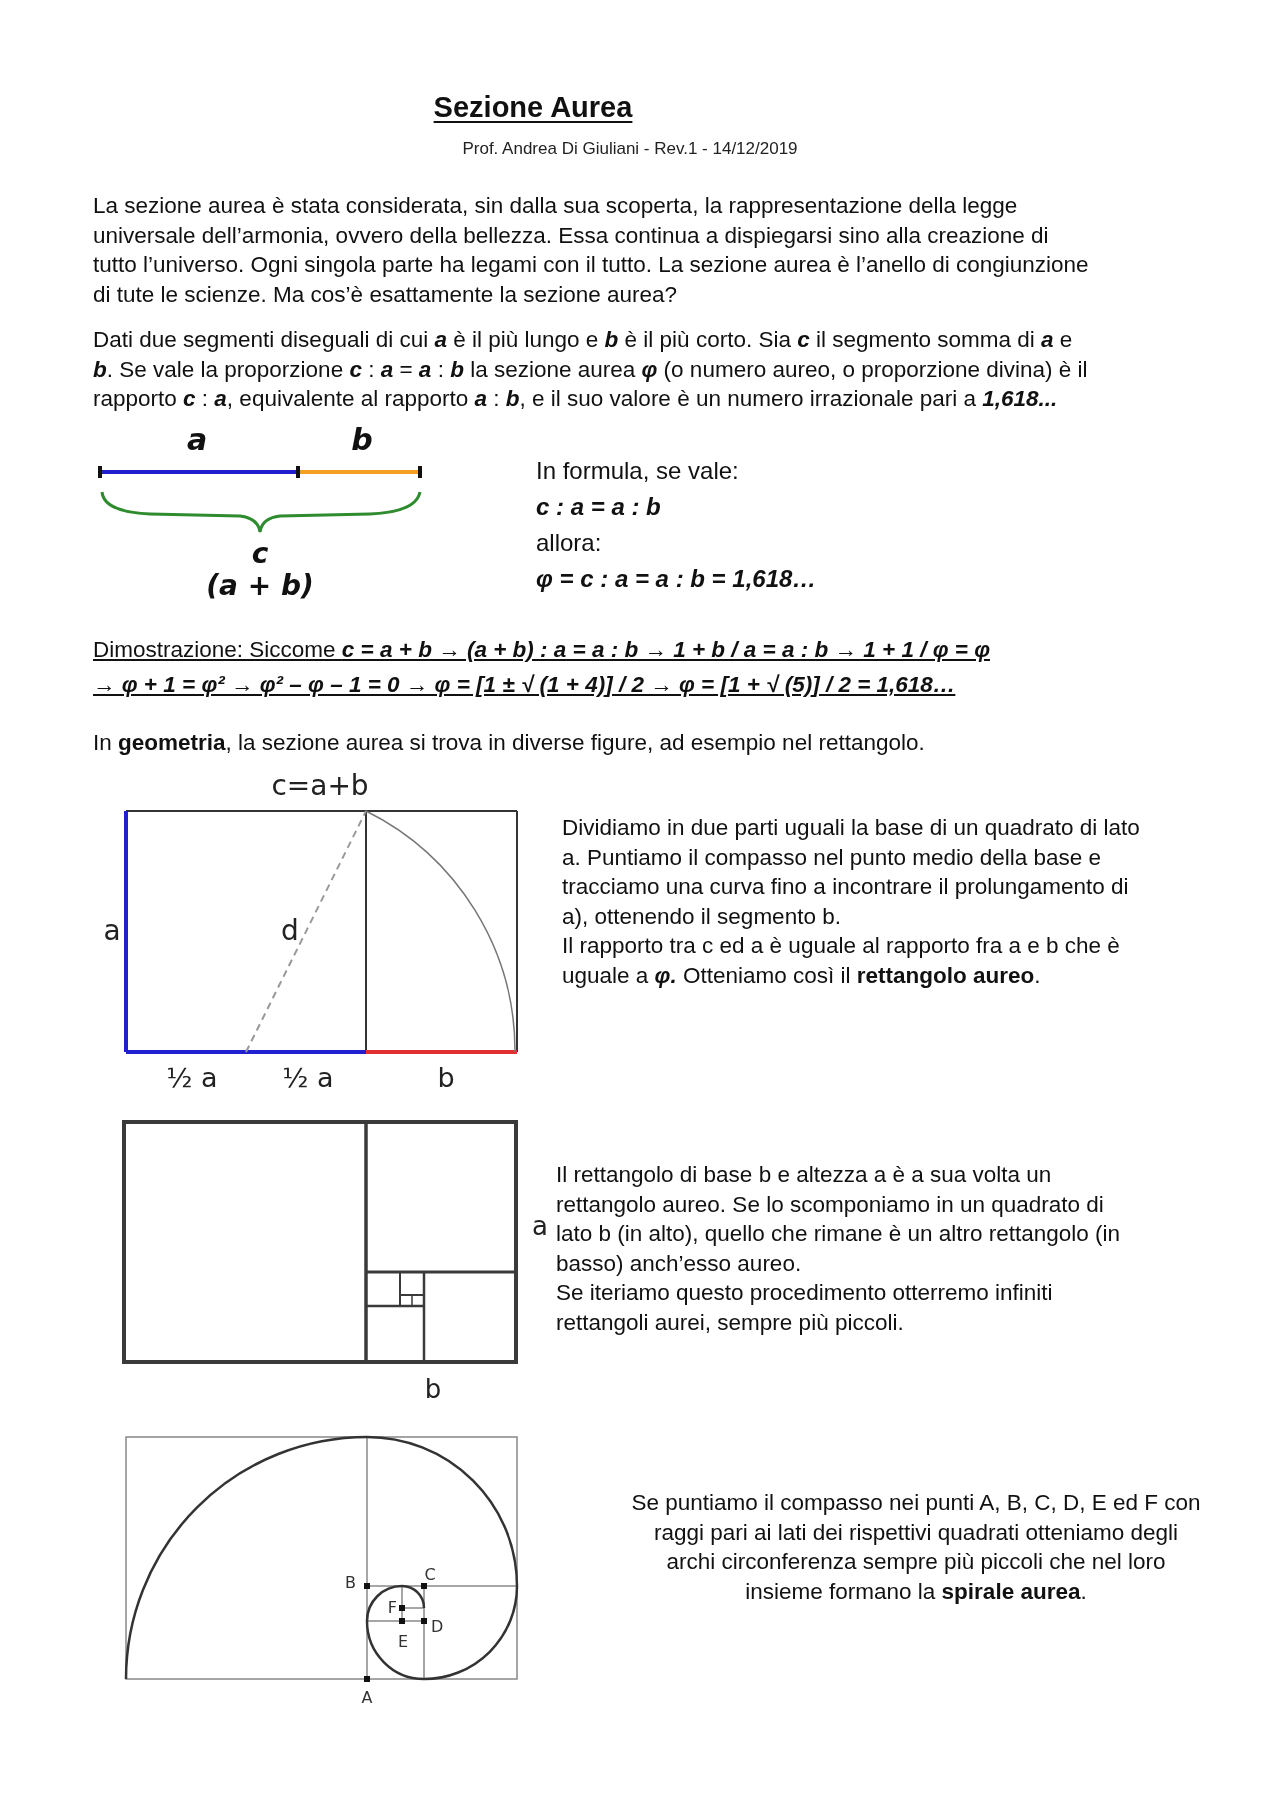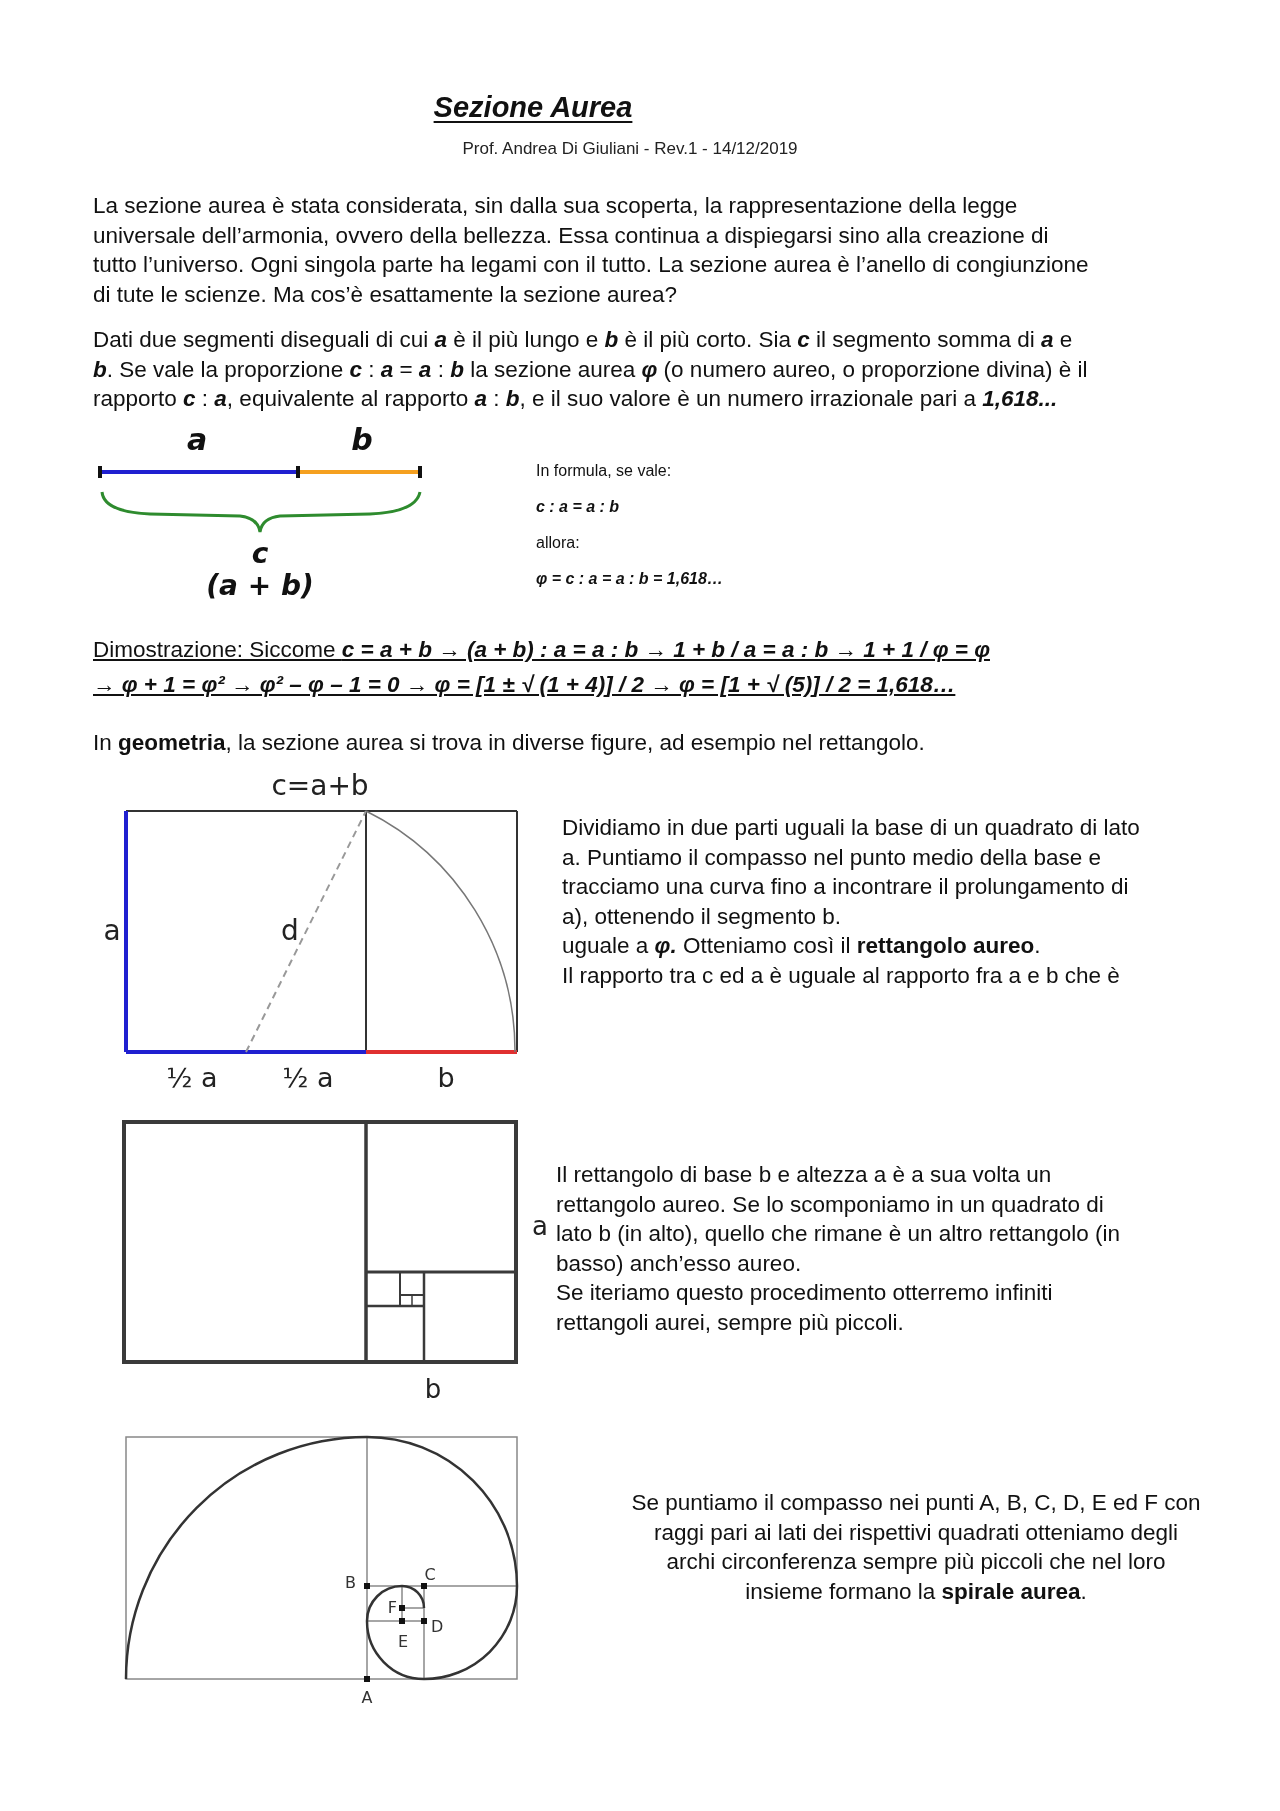--- a/index.html
+++ b/index.html
@@ -3,36 +3,36 @@
 <meta charset="utf-8">
 <style>
   html, body { margin: 0; padding: 0; background: #ffffff; }
   body {
     width: 1280px; height: 1811px; position: relative; overflow: hidden;
     font-family: "Liberation Sans", "DejaVu Sans", sans-serif; color: #111;
   }
   .abs { position: absolute; }
   .title {
     left: 0; width: 1066px; top: 90px; text-align: center;
-    font-size: 29px; font-weight: bold; line-height: 34px; font-style: italic;
+    font-size: 29px; font-weight: bold; line-height: 34px;
   }
   .title span { text-decoration: underline; text-decoration-thickness: 2px; text-underline-offset: 4px; }
   .subtitle {
     left: 0; width: 1260px; top: 139px; text-align: center;
     font-size: 17px; line-height: 20px; color: #222;
   }
   .para {
     left: 93px; width: 1150px; font-size: 22.5px; line-height: 29.5px;
   }
   .para b, .para .bi { font-weight: bold; }
   .bi { font-style: italic; font-weight: bold; }
   .side {
     font-size: 22.5px; line-height: 29.5px;
   }
-  .formula { left: 536px; top: 453px; font-size: 16px; line-height: 36px; }
+  .formula { left: 536px; top: 453px; font-size: 24px; line-height: 36px; }
   .formula div { white-space: nowrap; }
   .demo { left: 93px; top: 632px; font-size: 22.5px; line-height: 35px; white-space: nowrap; text-decoration: underline; }
   svg text { font-family: "DejaVu Sans", "Liberation Sans", sans-serif; }
 </style>
 </head>
 <body>
 
 <div class="abs title"><span>Sezione Aurea</span></div>
 <div class="abs subtitle">Prof. Andrea Di Giuliani - Rev.1 - 14/12/2019</div>
 
@@ -91,22 +91,22 @@
   <text x="102" y="325" font-size="27" text-anchor="middle" fill="#222">½ a</text>
   <text x="218" y="325" font-size="27" text-anchor="middle" fill="#222">½ a</text>
   <text x="356" y="325" font-size="27" text-anchor="middle" fill="#222">b</text>
 </svg>
 
 <div class="abs side" style="left:562px;top:813px;width:680px;">
   <div>Dividiamo in due parti uguali la base di un quadrato di lato</div>
   <div>a. Puntiamo il compasso nel punto medio della base e</div>
   <div>tracciamo una curva fino a incontrare il prolungamento di</div>
   <div>a), ottenendo il segmento b.</div>
+  <div>Il rapporto tra c ed a è uguale al rapporto fra a e b che è</div>
   <div><span>uguale a </span><span class="bi">φ.</span><span> Otteniamo così il </span><b>rettangolo aureo</b><span>.</span></div>
-  <div>Il rapporto tra c ed a è uguale al rapporto fra a e b che è</div>
 </div>
 
 <svg class="abs" style="left:100px;top:1100px;" width="460" height="320">
   <g fill="none" stroke="#3a3a3a">
     <rect x="24" y="22" width="392" height="240" stroke-width="4"></rect>
     <line x1="266" y1="22" x2="266" y2="262" stroke-width="3.5"></line>
     <line x1="266" y1="172" x2="416" y2="172" stroke-width="3"></line>
     <line x1="324" y1="172" x2="324" y2="262" stroke-width="2.5"></line>
     <line x1="266" y1="206" x2="324" y2="206" stroke-width="2.5"></line>
     <line x1="300" y1="172" x2="300" y2="206" stroke-width="2"></line>

